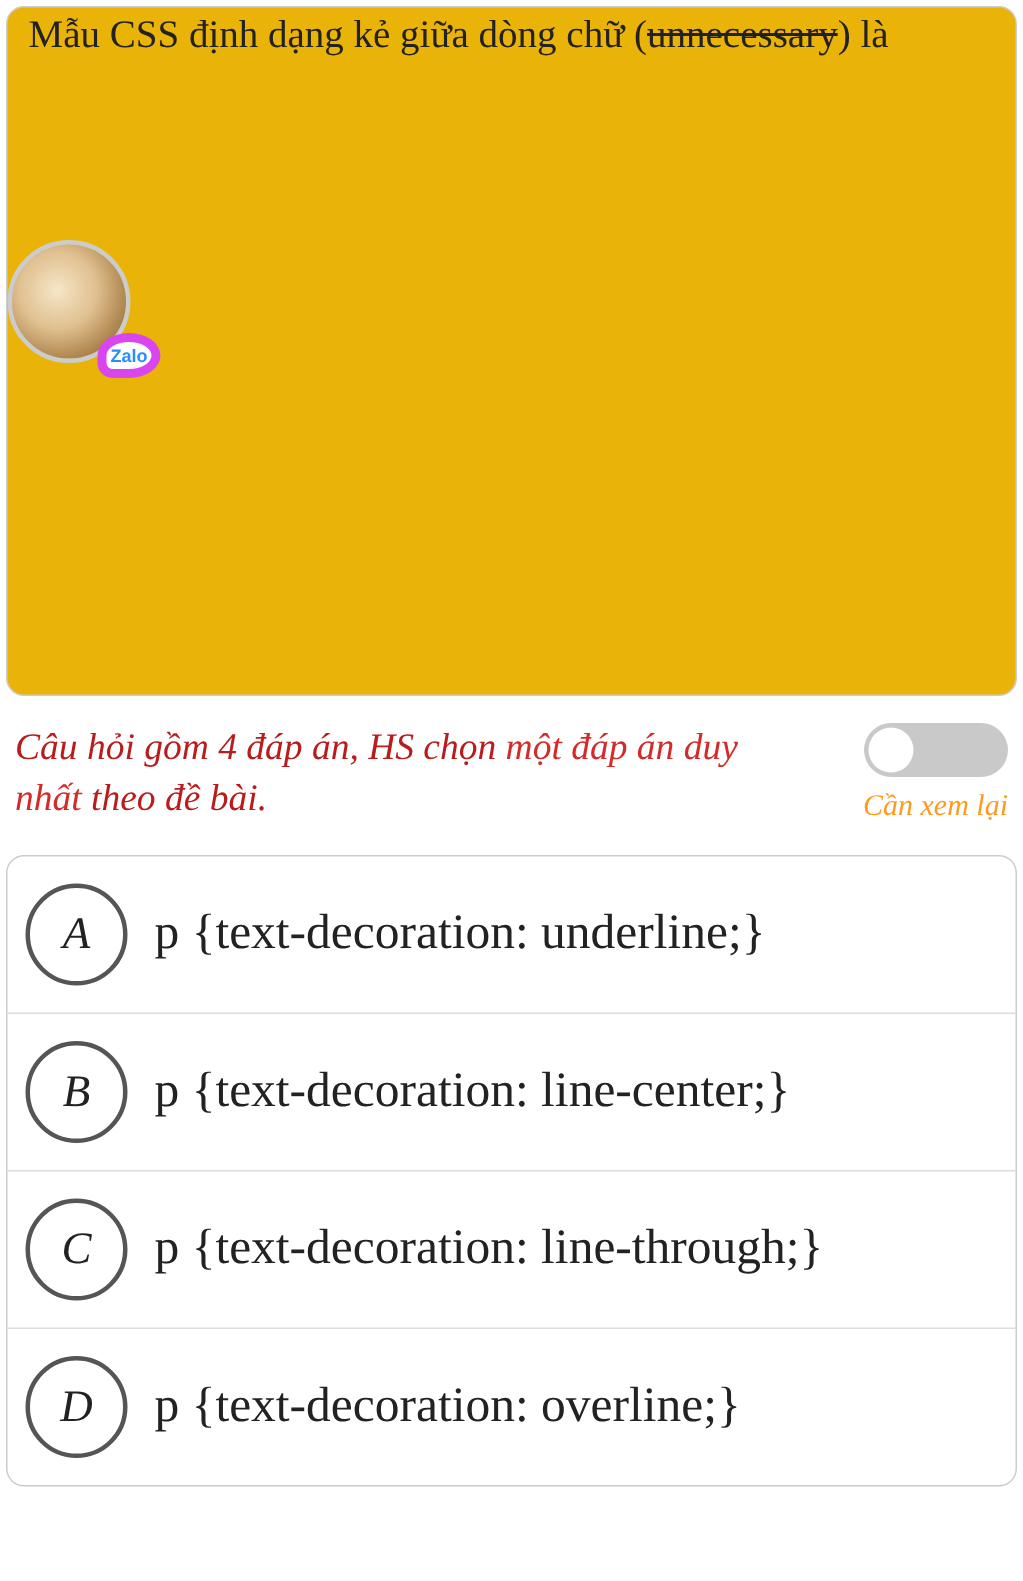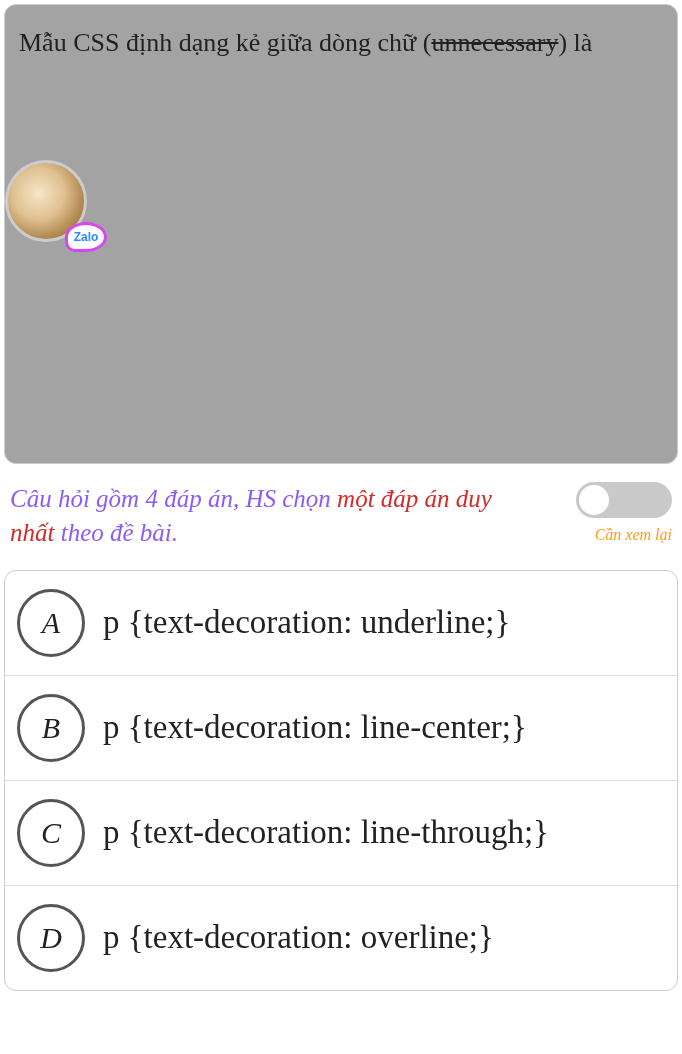--- a/index.html
+++ b/index.html
@@ -7,24 +7,24 @@
     width: 682px;
     height: 1054px;
     background: #fff;
     font-family: Georgia, 'Times New Roman', serif;
     color: #222;
   }
   .question-card {
     margin: 4px;
     border: 1px solid #ccc;
     border-radius: 12px;
-    padding: 20px 14px;
+    padding: 0 14px;
     min-height: 460px;
     position: relative;
-    background: #a3a3a3;
+    background: #eab308;
   }
   .question-text {
     font-size: 26px;
     line-height: 1.35;
   }
   .strike { text-decoration: line-through; }
   .avatar-wrap {
     position: absolute;
     left: 0px;
     top: 155px;
@@ -41,21 +41,21 @@
     background: radial-gradient(circle at 40% 40%, #f6e6c8 0%, #e0c090 40%, #b08850 70%, #7a5a30 100%);
   }
   .zalo-badge {
     position: absolute;
     right: -2px;
     bottom: -2px;
     width: 42px;
     height: 30px;
     border-radius: 50% 50% 50% 10px;
     background: #fff;
-    border: 3px solid #d946ef;
+    border: 6px solid #d946ef;
     display: flex;
     align-items: center;
     justify-content: center;
     font-family: Arial, sans-serif;
     font-size: 12px;
     font-weight: bold;
     color: #2a8cff;
   }
   .instruction-row {
     display: flex;
@@ -64,21 +64,21 @@
     padding: 14px 10px 10px 10px;
     gap: 10px;
   }
   .instruction-text {
     font-family: 'Segoe Script', 'Comic Sans MS', cursive;
     font-style: italic;
     font-size: 25px;
     line-height: 1.35;
     max-width: 500px;
   }
-  .blue { color: #8b5cf6; }
+  .blue { color: #b91c1c; }
   .red { color: #d42a2a; }
   .toggle-col {
     display: flex;
     flex-direction: column;
     align-items: flex-end;
     gap: 8px;
   }
   .toggle {
     width: 96px;
     height: 36px;
@@ -92,21 +92,21 @@
     left: 3px;
     top: 3px;
     width: 30px;
     height: 30px;
     border-radius: 50%;
     background: #fff;
   }
   .toggle-label {
     font-family: 'Segoe Script', 'Comic Sans MS', cursive;
     font-style: italic;
-    font-size: 16px;
+    font-size: 20px;
     color: #ff9a1f;
     white-space: nowrap;
   }
   .answers-card {
     margin: 10px 4px 4px 4px;
     border: 1px solid #ccc;
     border-radius: 12px;
     background: #fff;
   }
   .answer-row {

